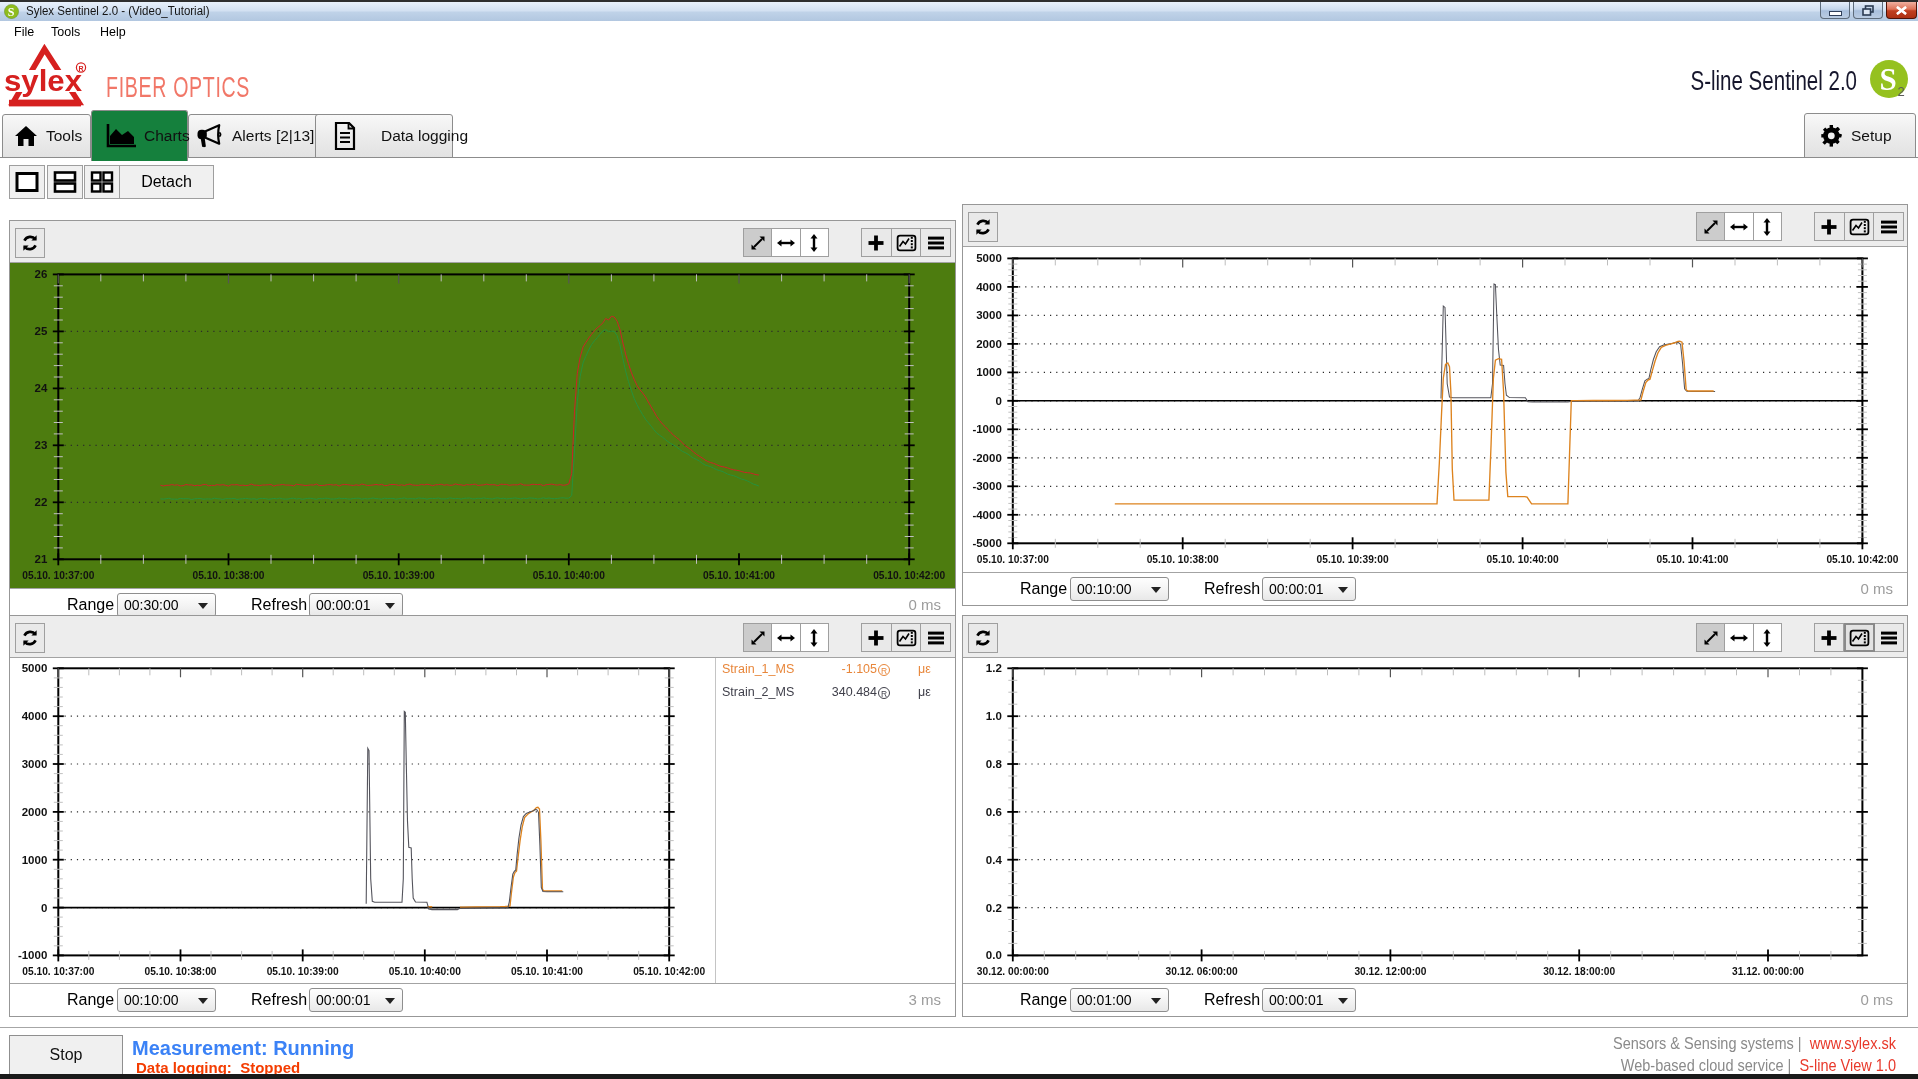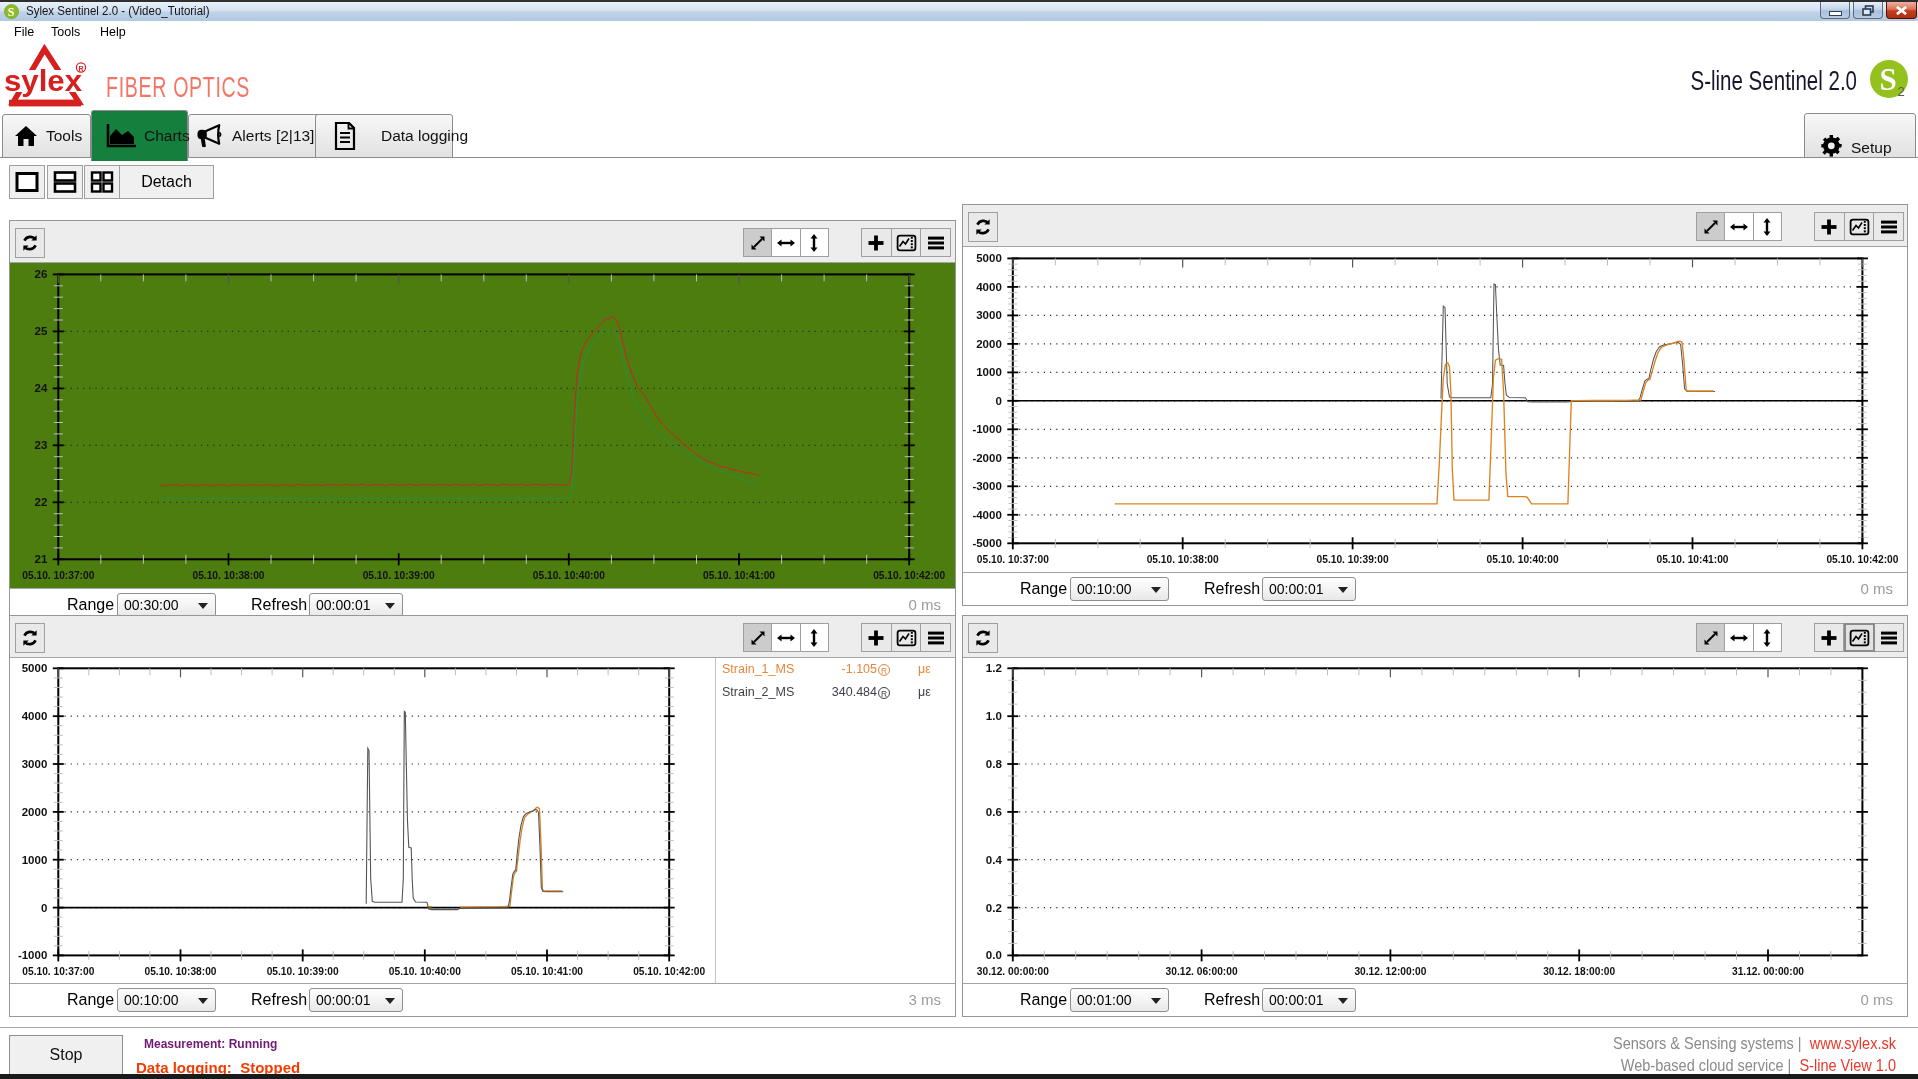--- a/index.html
+++ b/index.html
@@ -78,21 +78,21 @@
         <path d="M15.5 1.5 L15.5 6.5 L20.5 6.5" fill="none" stroke="#000" stroke-width="1.8"></path>
         <g stroke="#000" stroke-width="2">
           <line x1="7" y1="11" x2="17" y2="11"></line>
           <line x1="7" y1="15.5" x2="17" y2="15.5"></line>
           <line x1="7" y1="20" x2="17" y2="20"></line>
         </g>
       </svg>
     </span>
     <span style="margin-left:24px;font-size:15.5px;color:#111;white-space:nowrap">Data logging</span>
   </div>
-<div style="position:absolute;left:1804px;top:113px;width:112px;height:45px;background:linear-gradient(#f8f8f8,#ededed 45%,#e2e2e2);border:1px solid #8c8c8c;border-radius:3px 3px 0 0;box-sizing:border-box;z-index:3;display:flex;align-items:flex-end">
+<div style="position:absolute;left:1804px;top:113px;width:112px;height:45px;background:linear-gradient(#f8f8f8,#ededed 45%,#e2e2e2);border:1px solid #8c8c8c;border-radius:3px 3px 0 0;box-sizing:border-box;z-index:3;display:flex;align-items:center">
     <span style="margin-left:16px;display:inline-flex">
       <svg width="22" height="22" viewBox="0 0 22 22">
         <path d="M11 0 L13.2 0 L13.9 3 A8 8 0 0 1 16.6 4.1 L19.3 2.6 L20.9 4.2 L19.4 6.9 A8 8 0 0 1 20.5 9.6 L23.5 10.3 L23.5 12.5 L20.5 13.2 A8 8 0 0 1 19.4 15.9 L20.9 18.6 L19.3 20.2 L16.6 18.7 A8 8 0 0 1 13.9 19.8 L13.2 22.8 L11 22.8 Z" fill="#000" transform="translate(-1.2,-0.4) scale(0.93)"></path>
         <circle cx="10.3" cy="10.8" r="8.2" fill="#000"></circle>
         <circle cx="10.3" cy="10.8" r="3.4" fill="#efefef"></circle>
         <g fill="#000">
           <rect x="8.6" y="0" width="3.4" height="4"></rect>
           <rect x="8.6" y="17.6" width="3.4" height="4"></rect>
           <rect x="0.3" y="9.1" width="4" height="3.4"></rect>
           <rect x="16.3" y="9.1" width="4" height="3.4"></rect>
@@ -985,16 +985,16 @@
     <div style="position:absolute;left:0;right:0;bottom:0;height:33px;border-top:1px solid #a3a3a3;background:#fff;box-sizing:border-box">
       <span style="position:absolute;left:57px;top:7px;font-size:16px;color:#000">Range</span>
       <div style="position:absolute;left:107px;top:4px;width:99px;height:24px;border:1px solid #8e8e8e;border-radius:3px;background:linear-gradient(#fefefe,#f3f3f3 55%,#e8e8e8);box-sizing:border-box;font-size:14px;line-height:22px;padding-left:6px;color:#000">00:01:00<span style="position:absolute;right:7px;top:9px;width:0;height:0;border-left:5px solid transparent;border-right:5px solid transparent;border-top:6px solid #222"></span></div>
       <span style="position:absolute;left:241px;top:7px;font-size:16px;color:#000">Refresh</span>
       <div style="position:absolute;left:299px;top:4px;width:94px;height:24px;border:1px solid #8e8e8e;border-radius:3px;background:linear-gradient(#fefefe,#f3f3f3 55%,#e8e8e8);box-sizing:border-box;font-size:14px;line-height:22px;padding-left:6px;color:#000">00:00:01<span style="position:absolute;right:7px;top:9px;width:0;height:0;border-left:5px solid transparent;border-right:5px solid transparent;border-top:6px solid #222"></span></div>
       <span style="position:absolute;right:14px;top:7px;font-size:15px;color:#9c9c9c">0 ms</span>
     </div>
   </div>
 <div style="position:absolute;left:0;top:1027px;width:1918px;height:1px;background:#a6a6a6"></div>
 <div style="position:absolute;left:9px;top:1035px;width:114px;height:40px;background:#f0f0f0;border:1px solid #8f8f8f;box-sizing:border-box;text-align:center;font-size:16px;line-height:38px;color:#111">Stop</div>
-<div style="position:absolute;left:144px;top:1037px;font-size:12px;font-weight:bold;color:#701a75">Measurement: Running</div>
+<div style="position:absolute;left:132px;top:1037px;font-size:20px;font-weight:bold;color:#3b82f6">Measurement: Running</div>
 <div style="position:absolute;left:136px;top:1059px;font-size:15px;font-weight:bold;color:#f43c00">Data logging:&nbsp; Stopped</div>
 <div style="position:absolute;left:1000px;top:1034px;width:896px;text-align:right;font-size:16.5px;color:#8a8a8a;transform:scaleX(0.88);transform-origin:right">Sensors &amp; Sensing systems |&nbsp; <span style="color:#e8392b">www.sylex.sk</span></div>
 <div style="position:absolute;left:1000px;top:1056px;width:896px;text-align:right;font-size:16.5px;color:#8a8a8a;transform:scaleX(0.88);transform-origin:right">Web-based cloud service |&nbsp; <span style="color:#e8392b">S-line View 1.0</span></div>
 <div style="position:absolute;left:0;top:1074px;width:1918px;height:5px;background:#1a1a1a"></div>
 </body></html>

